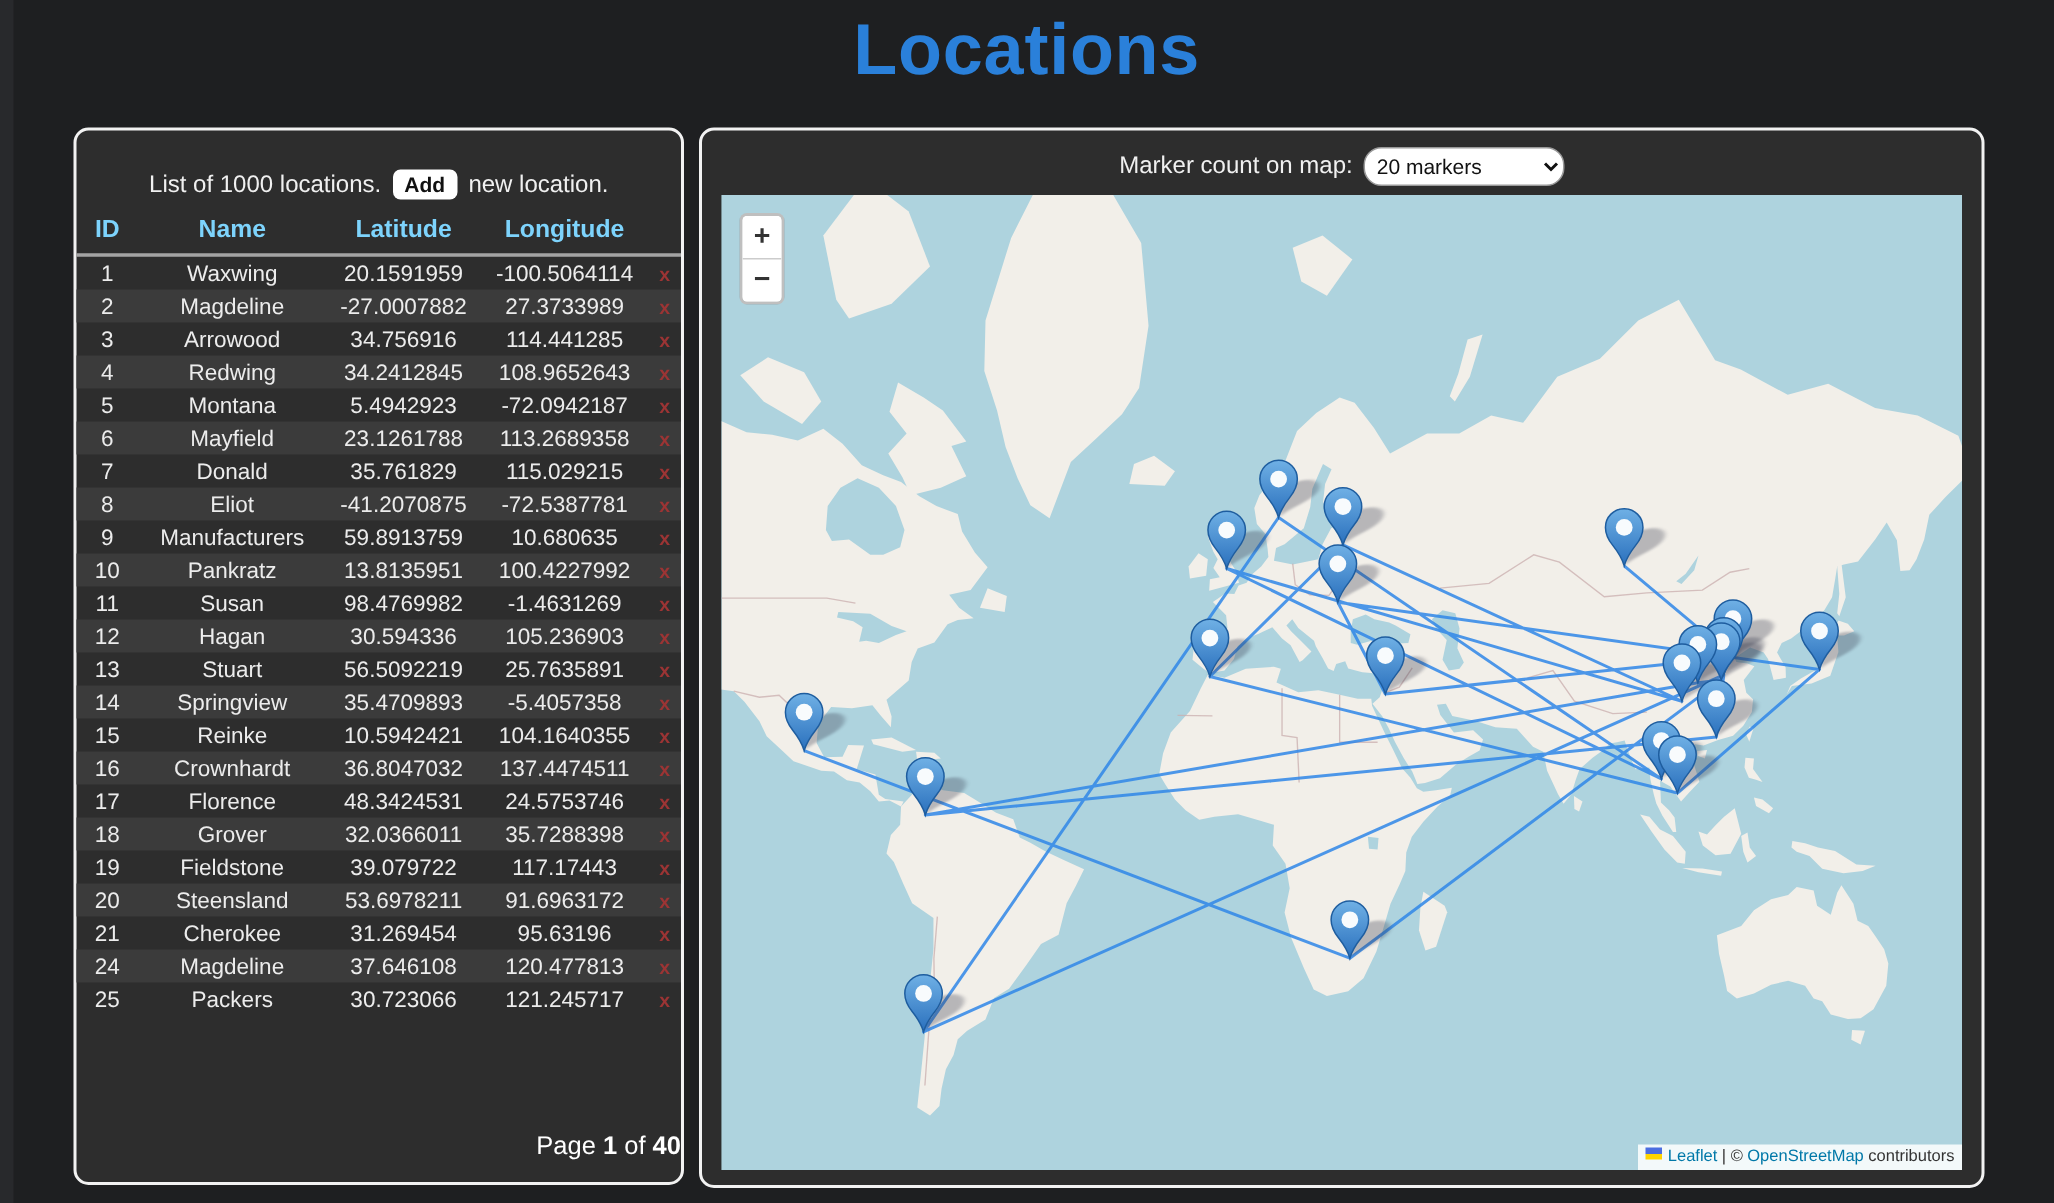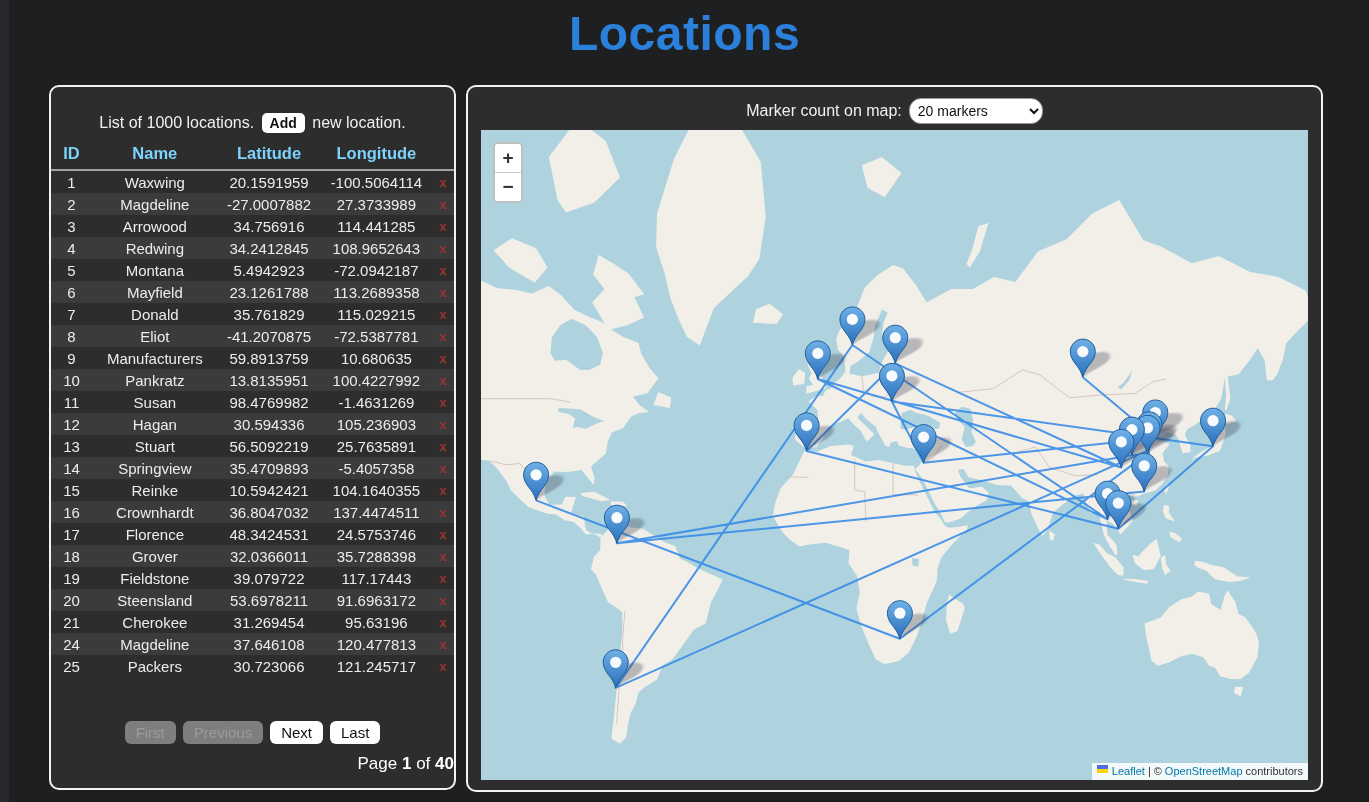--- a/index.html
+++ b/index.html
@@ -215,26 +215,20 @@
         <tr>
           <td>25</td>
           <td>Packers</td>
           <td>30.723066</td>
           <td>121.245717</td>
           <td class="del">x</td>
         </tr>
       </tbody>
   </table>
 
-  <div class="pagination" id="pagination">
-      <button class="pbtn disabled">First</button>
-      <button class="pbtn disabled">Previous</button>
-      <button class="pbtn">Next</button>
-      <button class="pbtn">Last</button>
-    </div>
 
   <div class="pageline">
     <span>Page</span>
     <b>1</b>
     <span>of</span>
     <b>40</b>
   </div>
 </div>
 
 <div class="panel" id="right-panel">

